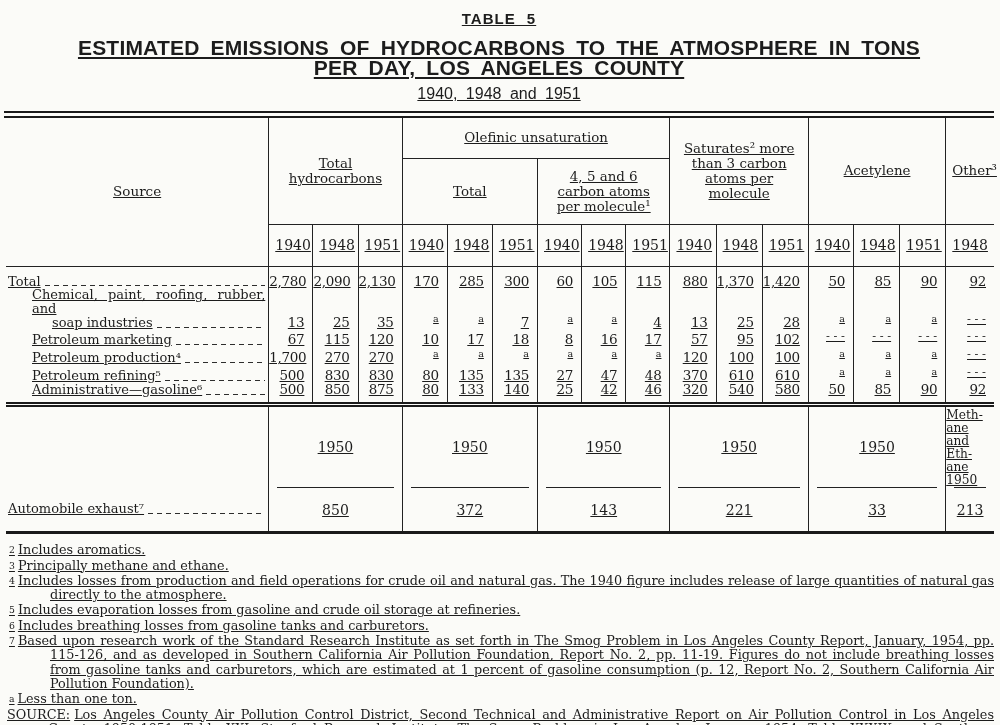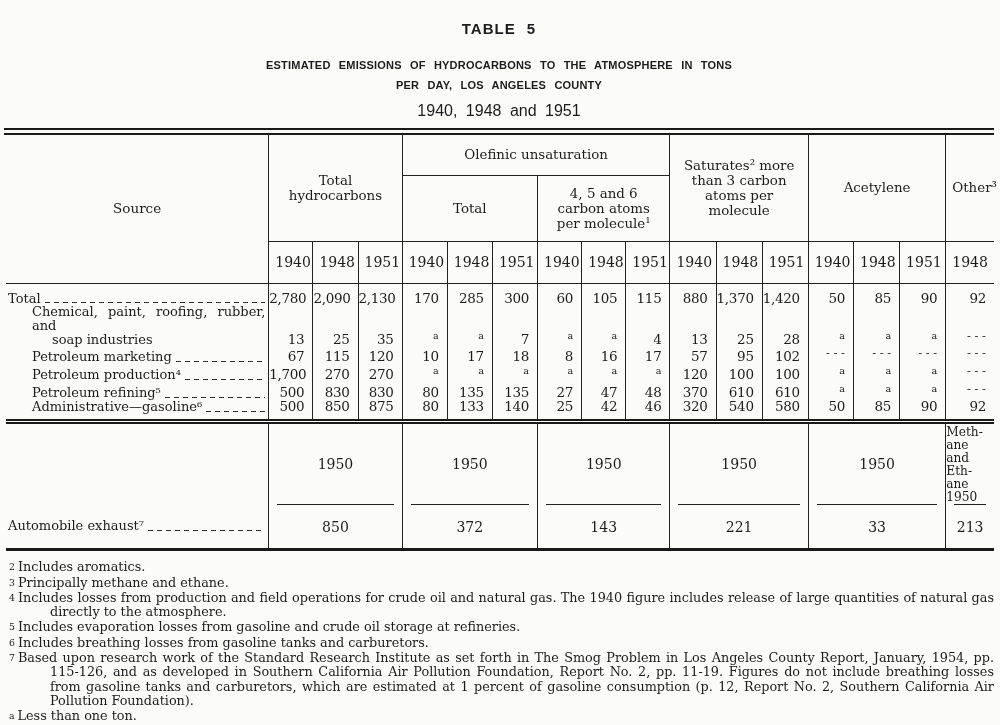--- a/index.html
+++ b/index.html
@@ -2,32 +2,32 @@
 <html><head>
 <meta charset="utf-8">
 <style>
   * { box-sizing: border-box; }
   html, body { margin: 0; padding: 0; }
   body {
     width: 1000px; height: 725px; overflow: hidden;
     background: #fbfbf8; color: #1c1c1c;
     font-family: "DejaVu Serif", "Liberation Serif", serif;
   }
-  .page { position: relative; width: 1000px; height: 522px; padding: 20px 6px 0 4px; }
+  .page { position: relative; width: 1000px; height: 522px; padding: 10px 6px 0 4px; text-decoration: underline; }
 
   
   .titleblock { text-align: center; }
   .t-label {
     font-family: "Liberation Sans", sans-serif; font-weight: 700;
     font-size: 15px; letter-spacing: 1px; word-spacing: 6px;
   }
   .t-main {
     font-family: "Liberation Sans", sans-serif; font-weight: 700;
-    font-size: 11px; line-height: 20px; word-spacing: 5px; letter-spacing: .2px;
-    margin-top: 18px;
+    font-size: 21px; line-height: 20px; word-spacing: 5px; letter-spacing: .2px;
+    margin-top: 11px;
   }
   .t-sub {
     font-family: "Liberation Sans", sans-serif; font-weight: 400;
     font-size: 16px; word-spacing: 4px; margin: 7px 0 8px 0;
   }
   .double-rule {
     height: 7px; border-top: 2.5px solid #1a1a1a; border-bottom: 2.5px solid #1a1a1a;
     margin: 0 0 0 0;
   }
 
@@ -54,21 +54,21 @@
   tbody.main td { vertical-align: bottom; line-height: 13.9px; }
   tbody.main tr:first-child td { padding-top: 8px; }
   tbody.main tr:last-child td { padding-bottom: 5px; }
   td.lbl { font-size: 13px; }
   .lline { line-height: 13.9px; }
   .withleader { display: flex; align-items: baseline; }
   .withleader span.rl { white-space: nowrap; }
   .stretch { display: block; text-align: justify; text-align-last: justify; padding-right: 3px; }
   .ind0 { padding-left: 2px; }
   .ind1 { padding-left: 26px; }
-  .ind2 { padding-left: 46px; flex-direction: column; }
+  .ind2 { padding-left: 46px; }
   .leader {
     flex: 1; align-self: flex-end; height: 11px; margin: 0 3px 0 4px;
     background-image: repeating-linear-gradient(to right, #2d2d2d 0 5px, transparent 5px 9px);
     background-position: 0 8px; background-size: 100% 1.2px; background-repeat: no-repeat;
   }
   td.val {
     text-align: right; padding-right: 8px; font-size: 13.5px; letter-spacing: -0.3px;
     border-left: 1.2px solid #222;
   }
   td.val.fn { font-size: 9.5px; padding-bottom: 4px; letter-spacing: 0; }

